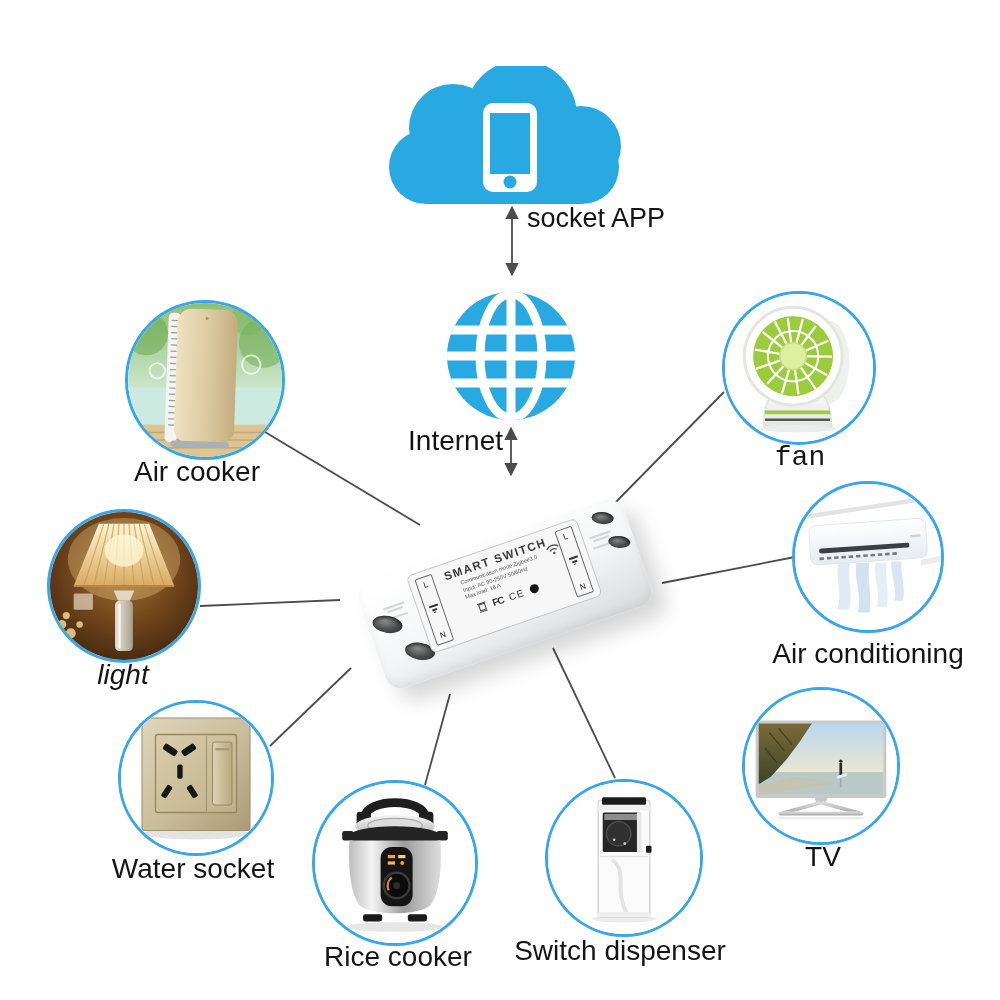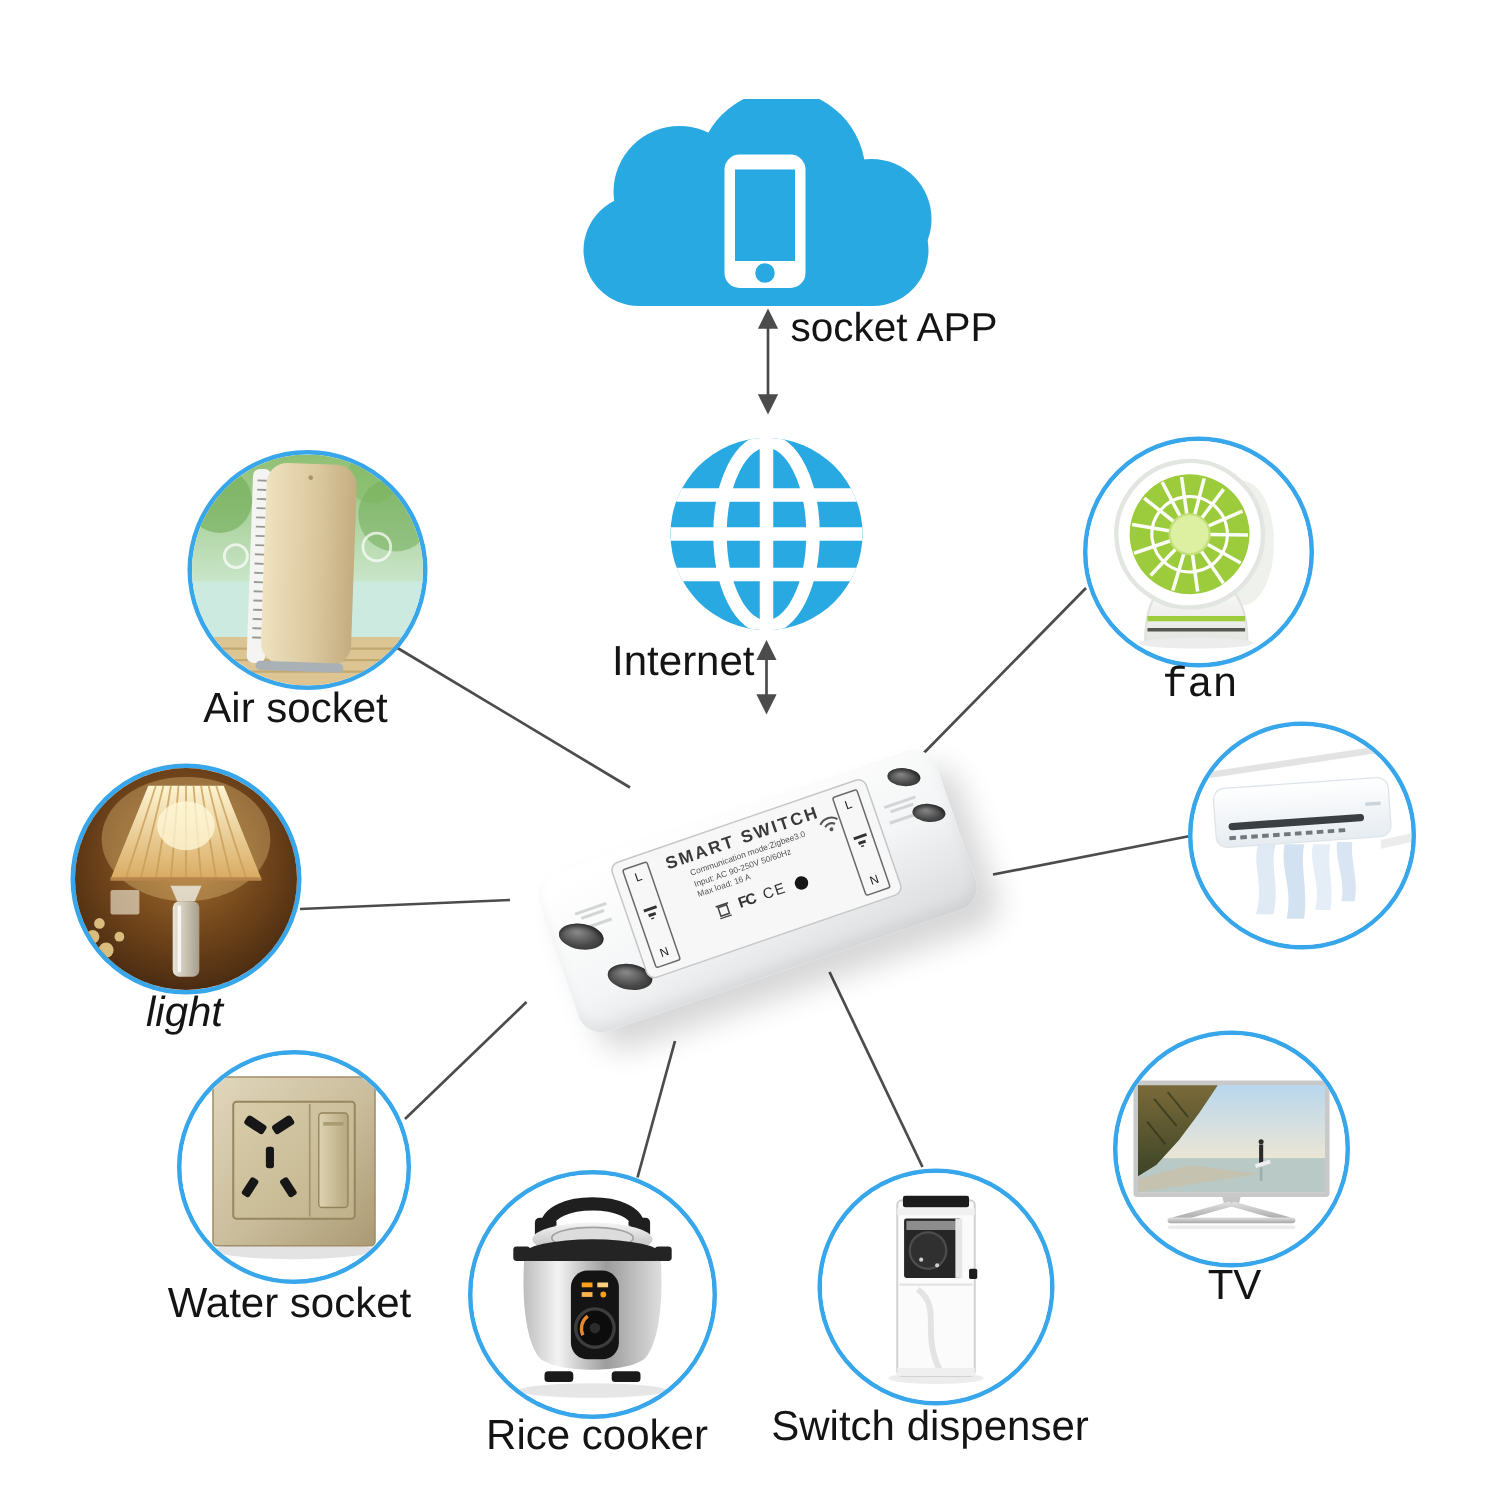--- a/index.html
+++ b/index.html
@@ -192,21 +192,21 @@
           <line x1="27" y1="72" x2="31" y2="72"></line>
             <line x1="27" y1="76" x2="31" y2="76"></line>
             <line x1="27" y1="80" x2="31" y2="80"></line>
         </g>
         <rect x="31" y="4" width="39" height="87" rx="9" fill="url(#beige)"></rect>
         <circle cx="50" cy="10" r="1" fill="#a8946a"></circle>
         <rect x="29" y="90" width="38" height="4" rx="2" fill="#a9b0b6"></rect>
       </g>
     </svg>
   </div>
-  <div class="lbl centered" style="left:197px;top:457px;">Air socket</div>
+  <div class="lbl centered" style="left:197px;top:457px;">Air cooker</div>
 
   <div class="node" style="left:722px;top:291px;width:154px;height:154px;">
     <svg viewBox="0 0 100 100" preserveAspectRatio="xMidYMid slice">
       <defs>
         <linearGradient id="fanbase" x1="0" y1="0" x2="0" y2="1">
           <stop offset="0" stop-color="#ffffff"></stop>
             <stop offset="1" stop-color="#e4e6e2"></stop>
         </linearGradient>
       </defs>
       <rect width="100" height="100" fill="#ffffff"></rect>
@@ -321,20 +321,21 @@
       </g>
       <g opacity=".9">
         <path d="M30,54 C27,64 33,72 29,86 L37,86 C40,72 35,64 38,54 Z" fill="#dce8f3"></path>
         <path d="M42,54 C40,66 46,74 43,88 L51,88 C53,74 49,66 51,54 Z" fill="#cfdff0"></path>
         <path d="M55,54 C53,64 59,72 56,84 L63,84 C65,72 61,64 63,54 Z" fill="#e3edf7"></path>
         <path d="M66,53 C65,62 70,70 68,80 L74,80 C76,70 72,62 73,53 Z" fill="#d5e3f1"></path>
       </g>
       <polygon points="86,52 100,49 100,53 86,56" fill="#ececec"></polygon>
     </svg>
   </div>
+  <div class="lbl centered" style="left:868px;top:639px;">Air conditioning</div>
 
   <div class="node" style="left:118px;top:700px;width:156px;height:156px;">
     <svg viewBox="0 0 100 100" preserveAspectRatio="xMidYMid slice">
       <defs>
         <linearGradient id="plate1" x1="0" y1="0" x2="1" y2="1">
           <stop offset="0" stop-color="#e0d6bb"></stop>
             <stop offset=".55" stop-color="#c9bc9b"></stop>
             <stop offset="1" stop-color="#ab9a74"></stop>
         </linearGradient>
         <linearGradient id="plate2" x1="0" y1="0" x2="1" y2="1">

